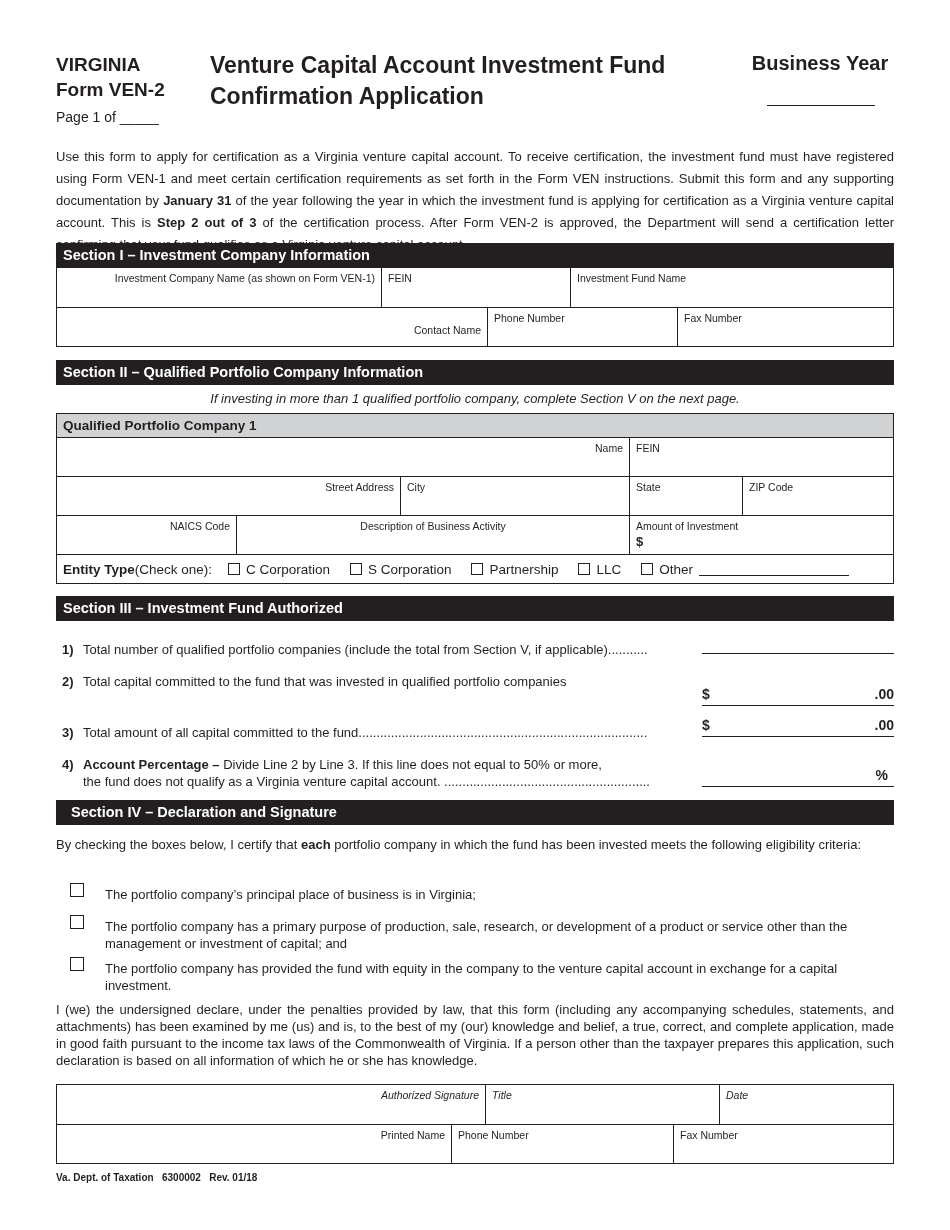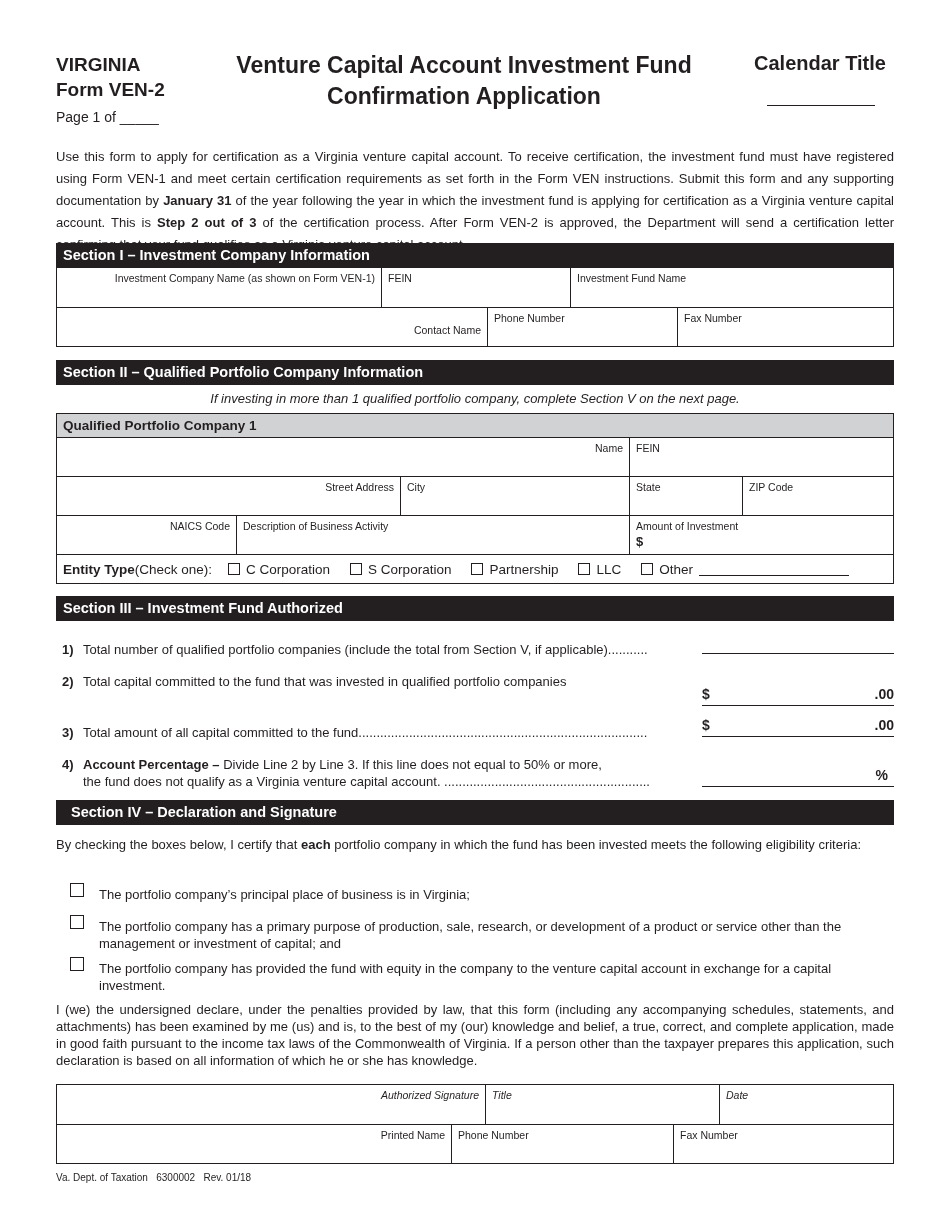--- a/index.html
+++ b/index.html
@@ -1,54 +1,54 @@
 <!DOCTYPE html>
 <html><head>
 <meta charset="utf-8">
 <style>
   html, body { margin:0; padding:0; background:#fff; }
   body { width:950px; height:1230px; position:relative; font-family:"Liberation Sans", sans-serif; color:#231f20; overflow:hidden; }
   .abs { position:absolute; }
   .hdr-left { left:56px; top:52px; font-weight:bold; font-size:19px; line-height:25px; }
   .page-of { left:56px; top:109px; font-size:14px; }
-  .title { left:204px; top:50px; width:520px; text-align:center; font-weight:bold; font-size:23px; line-height:31px; }
+  .title { left:210px; top:50px; width:520px; font-weight:bold; font-size:23px; line-height:31px; }
   .calyear { left:745px; top:52px; width:150px; text-align:center; font-weight:bold; font-size:20px; }
   .calline { left:767px; top:104px; width:108px; border-bottom:1px solid #231f20; }
   .intro { left:56px; top:146px; width:838px; font-size:13px; line-height:22px; text-align:justify; }
   .secbar { left:56px; width:838px; height:25px; background:#231f20; color:#fff; font-weight:bold; font-size:14.5px; line-height:25px; box-sizing:border-box; padding-left:7px; }
   .grid { left:56px; width:838px; border:1px solid #231f20; box-sizing:border-box; border-top:none; }
   .row { display:flex; border-top:1px solid #231f20; box-sizing:border-box; }
   .cell { box-sizing:border-box; border-left:1px solid #231f20; padding:4px 6px; font-size:10.5px; position:relative; }
   .cell:first-child { border-left:none;text-align:right; }
   .gray { background:#d1d2d4; font-weight:bold; font-size:13.5px; padding:4px 6px; border-top:1px solid #231f20; }
   .italic-note { left:56px; top:391px; width:838px; text-align:center; font-style:italic; font-size:13px; }
   .entity { display:flex; align-items:center; height:28px; border-top:1px solid #231f20; padding-left:6px; font-size:13.5px; }
   .cb { display:inline-block; width:12px; height:12px; border:1px solid #231f20; margin-right:6px; margin-left:16px; box-sizing:border-box; }
   .line-item { left:62px; width:832px; font-size:13px; line-height:17px; }
   .num { display:inline-block; width:21px; font-weight:bold; }
   .ansline { position:absolute; left:640px; width:192px; border-bottom:1px solid #231f20; font-weight:bold; font-size:14px; }
   .decl { left:56px; width:838px; font-size:13px; line-height:17px; text-align:justify; }
   .crit { left:70px; width:824px; font-size:13px; line-height:17px; display:flex; }
   .crit .bx { width:14px; height:14px; border:1px solid #231f20; box-sizing:border-box; flex:none; margin-top:-3px; }
-  .crit .tx { margin-left:15px; }
-  .footer { left:56px; top:1172px; font-size:10px; }
+  .crit .tx { margin-left:21px; }
+  .footer { left:56px; top:1172px; font-size:10px;font-weight:bold; }
 </style>
 </head>
 <body>
 
 <div class="abs hdr-left">
   <div>VIRGINIA</div>
   <div>Form VEN-2</div>
 </div>
 <div class="abs page-of">Page 1 of _____</div>
 <div class="abs title">
   <div>Venture Capital Account Investment Fund</div>
   <div>Confirmation Application</div>
 </div>
-<div class="abs calyear">Calendar Title</div>
+<div class="abs calyear">Business Year</div>
 <div class="abs calline" style="height:1px;"></div>
 
 <div class="abs intro">
   <span>Use this form to apply for certification as a Virginia venture capital account. To receive certification, the investment fund must have registered using Form VEN-1 and meet certain certification requirements as set forth in the Form VEN instructions. Submit this form and any supporting documentation by </span><b>January 31</b><span> of the year following the year in which the investment fund is applying for certification as a Virginia venture capital account. This is </span><b>Step 2 out of 3</b><span> of the certification process. After Form VEN-2 is approved, the Department will send a certification letter confirming that your fund qualifies as a Virginia venture capital account.</span>
 </div>
 
 <div class="abs secbar" style="top:243px;">Section I – Investment Company Information</div>
 <div class="abs grid" style="top:268px;">
   <div class="row" style="height:39px;border-top:none;">
     <div class="cell" style="width:324px;"><span>Investment Company Name (as shown on Form VEN-1)</span></div>
@@ -71,21 +71,21 @@
     <div class="cell" style="flex:1;"><span>FEIN</span></div>
   </div>
   <div class="row" style="height:39px;">
     <div class="cell" style="width:343px;"><span>Street Address</span></div>
     <div class="cell" style="width:229px;"><span>City</span></div>
     <div class="cell" style="width:113px;"><span>State</span></div>
     <div class="cell" style="flex:1;"><span>ZIP Code</span></div>
   </div>
   <div class="row" style="height:39px;">
     <div class="cell" style="width:179px;"><span>NAICS Code</span></div>
-    <div class="cell" style="width:393px;"><span>Description of Business Activity</span></div>
+    <div class="cell" style="width:393px;text-align:center;"><span>Description of Business Activity</span></div>
     <div class="cell" style="flex:1;"><span>Amount of Investment</span><div style="font-weight:bold;font-size:13px;margin-top:2px;">$</div></div>
   </div>
   <div class="entity">
     <b>Entity Type</b>
       <span> (Check one):</span>
     <span class="cb"></span>
       <span>C Corporation</span>
     <span class="cb" style="margin-left:20px;"></span>
       <span>S Corporation</span>
     <span class="cb" style="margin-left:20px;"></span>

